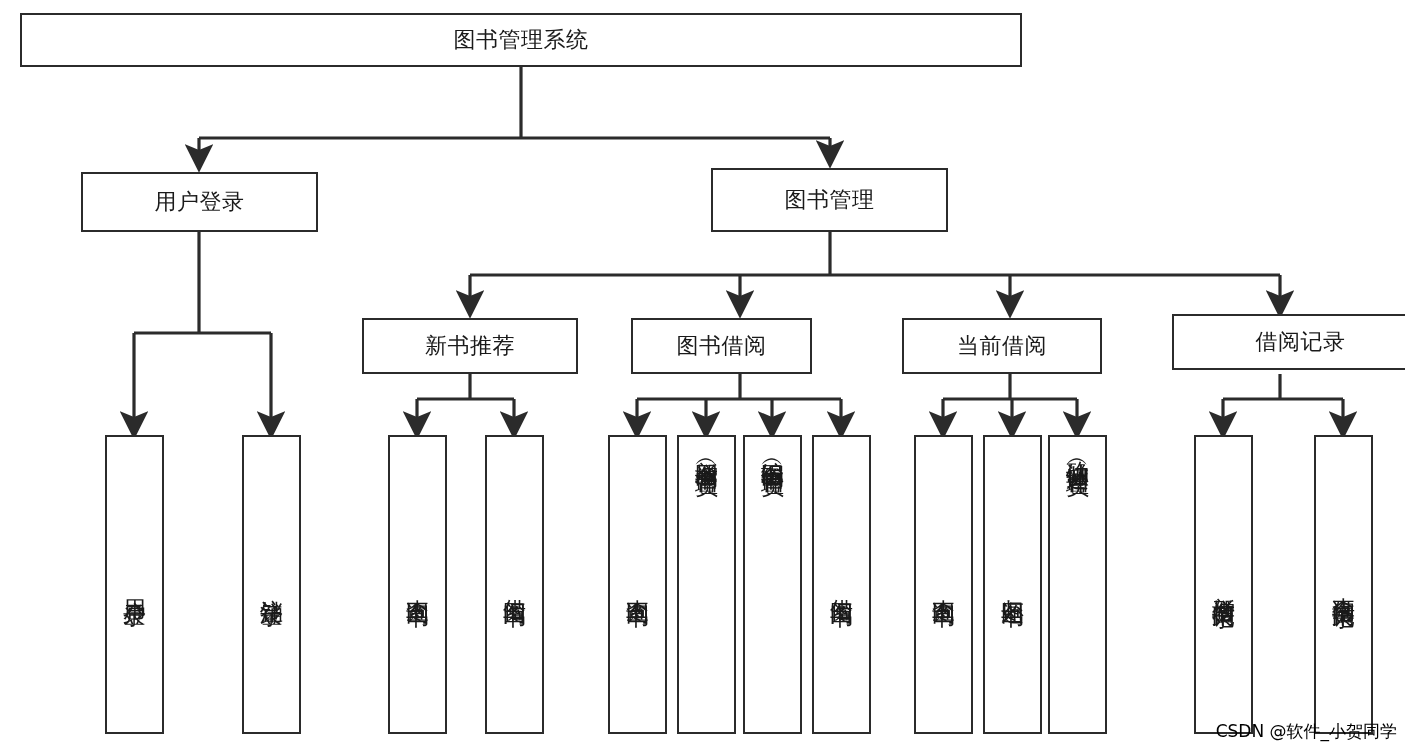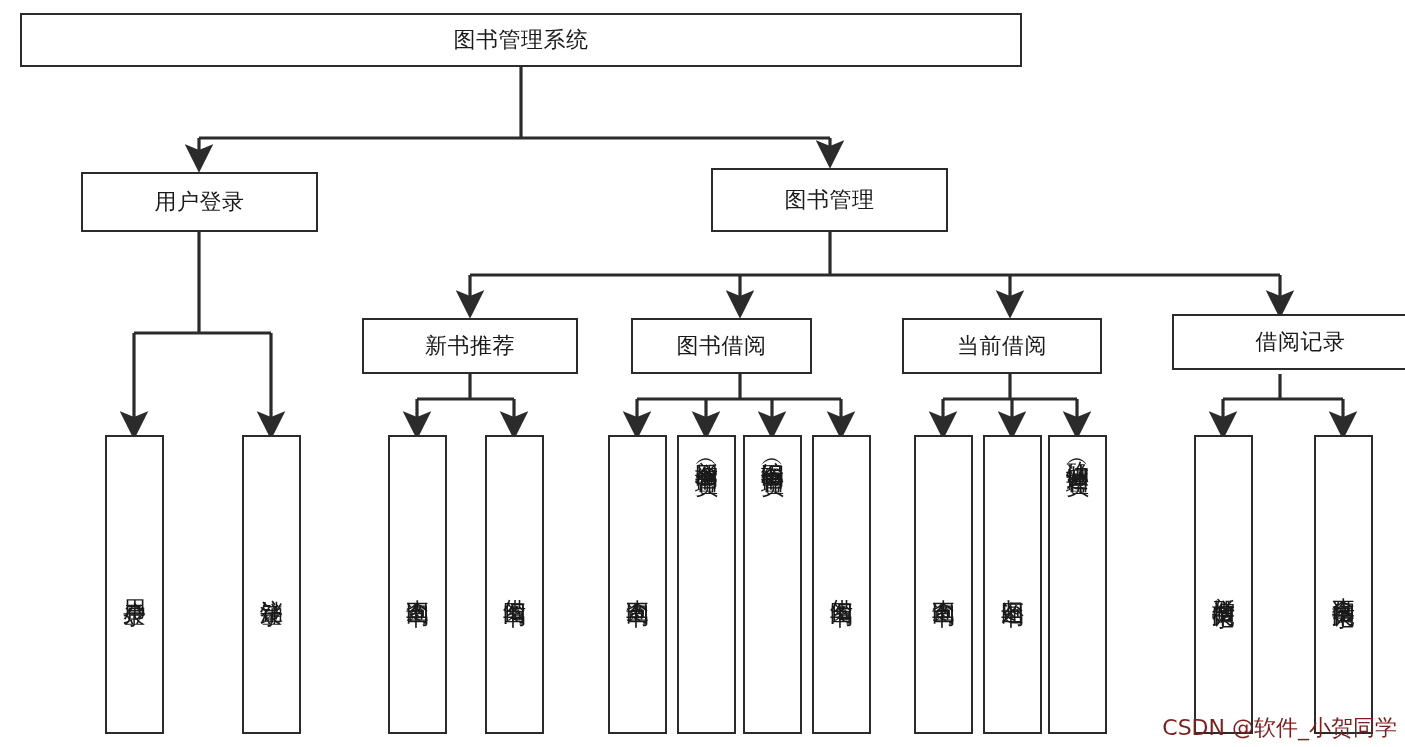--- a/index.html
+++ b/index.html
@@ -60,22 +60,22 @@
     white-space: pre-line;
   }
   .node.vert.mid {
     align-items: center;
     padding-top: 0;
   }
   .watermark {
     position: absolute;
     right: 8px;
     bottom: 4px;
-    font-size: 22px;
-    color: #7f1d1d;
+    font-size: 17px;
+    color: #000000;
     z-index: 5;
     white-space: nowrap;
     font-family: "DejaVu Sans", "Liberation Sans", sans-serif;
   }
 </style>
 </head>
 <body>
 
 <div id="diagram-root">
 

